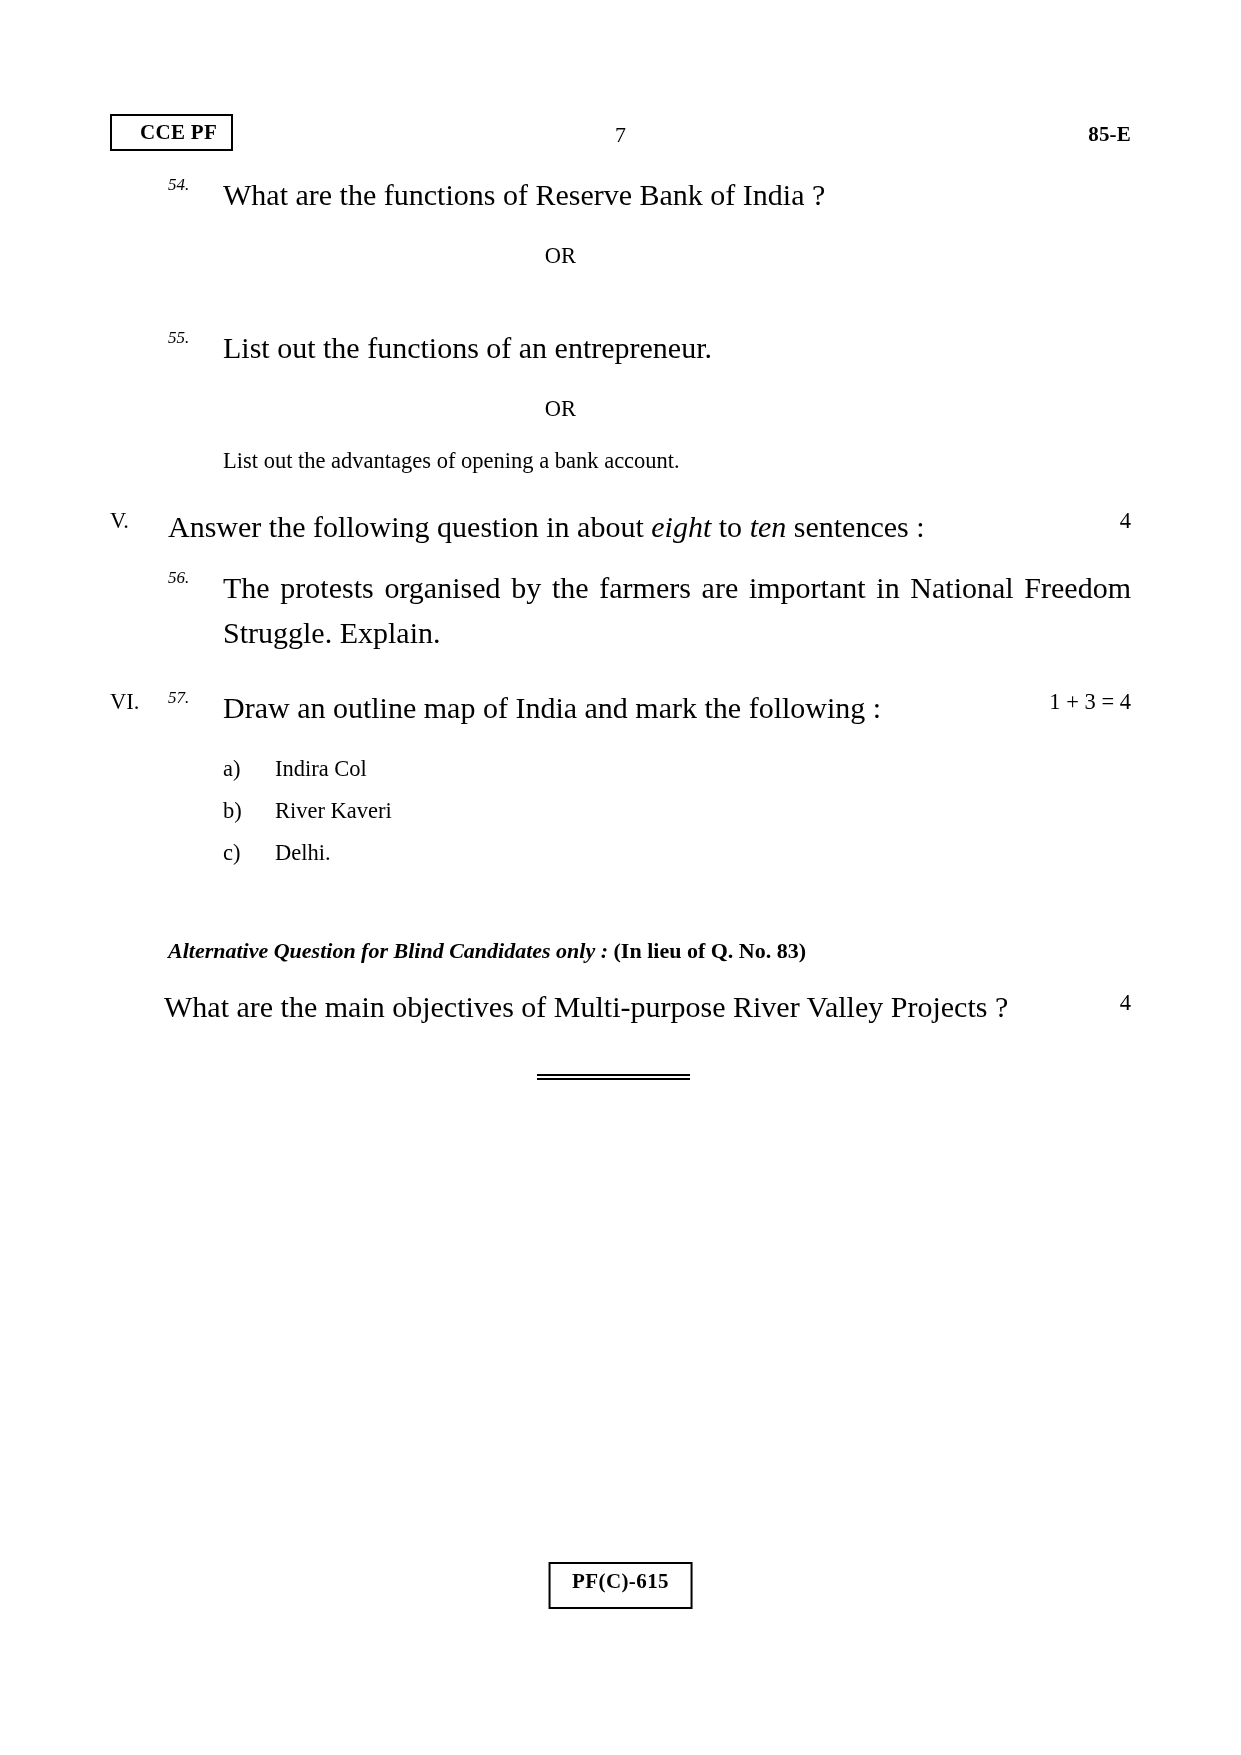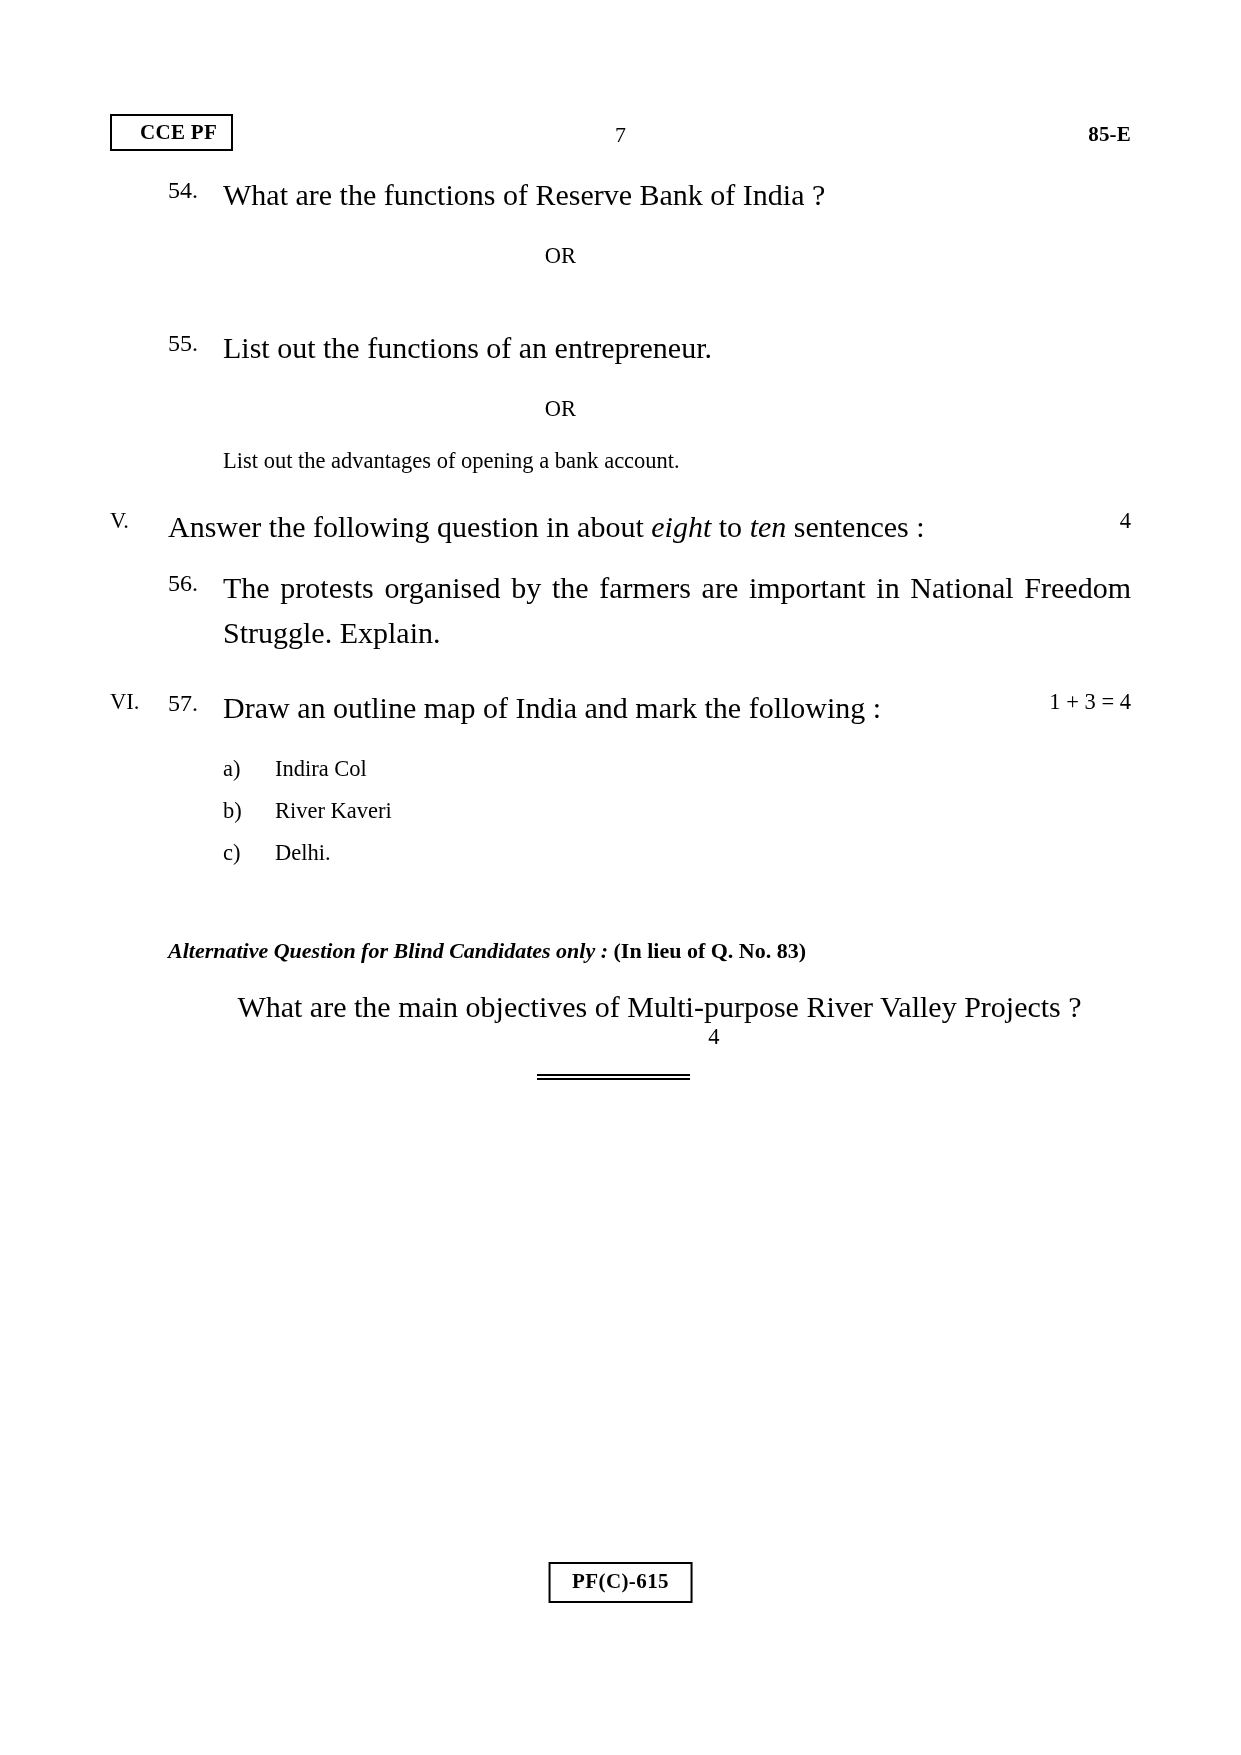--- a/index.html
+++ b/index.html
@@ -80,21 +80,22 @@
   
   .sec-num {
     width: 58px;
     flex: 0 0 58px;
     font-size: 22.5px;
   }
   
   .q-num {
     width: 55px;
     flex: 0 0 55px;
-    font-size: 24px;
+    font-size: 17px;
+    font-style: italic;
   }
   .q-num.indent-1 { margin-left: 58px; }
 
   .q-text {
     flex: 1 1 auto;
     font-size: 30px;
   }
   .q-text.justify {
     text-align: justify;
     text-align-last: left;
@@ -139,24 +140,23 @@
   .alt-heading {
     margin-left: 58px;
     font-size: 22px;
     font-weight: bold;
   }
   .alt-heading .ital {
     font-style: italic;
   }
   .alt-q-row {
     display: flex;
-    align-items: center;
-    margin-left: 78px;
-    font-size: 22.5px;
-    flex-direction: column;
+    align-items: flex-start;
+    margin-left: 54px;
+    font-size: 22.5px;
   }
   .alt-q-row .q-text { flex: 1 1 auto; }
 
   
   .divider {
     position: absolute;
     left: 537px;
     top: 1074px;
     width: 153px;
     height: 6px;
@@ -172,21 +172,21 @@
   .divider .rule-a { top: 0; }
   .divider .rule-b { top: 4px; }
 
   
   .footer-box {
     position: absolute;
     left: 50%;
     transform: translateX(-50%);
     top: 1562px;
     border: 2px solid #000;
-    padding: 5px 22px 7px 22px;
+    padding: 5px 22px 13px 22px;
     font-weight: bold;
     font-size: 21px;
     letter-spacing: 0.4px;
     box-sizing: border-box;
   }
   .ital { font-style: italic; }
 </style>
 </head>
 <body>
 

